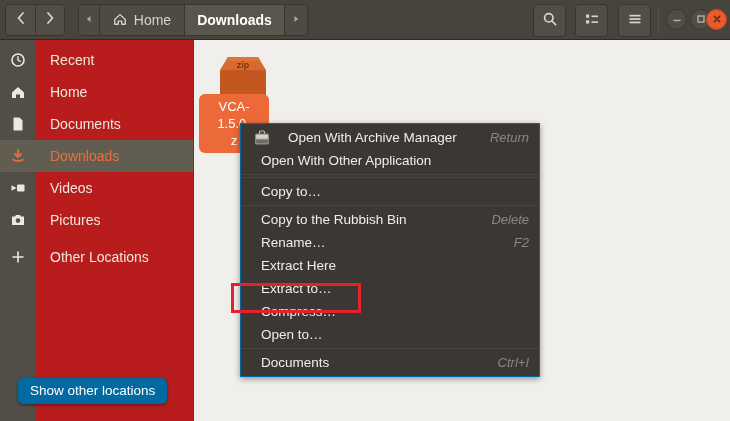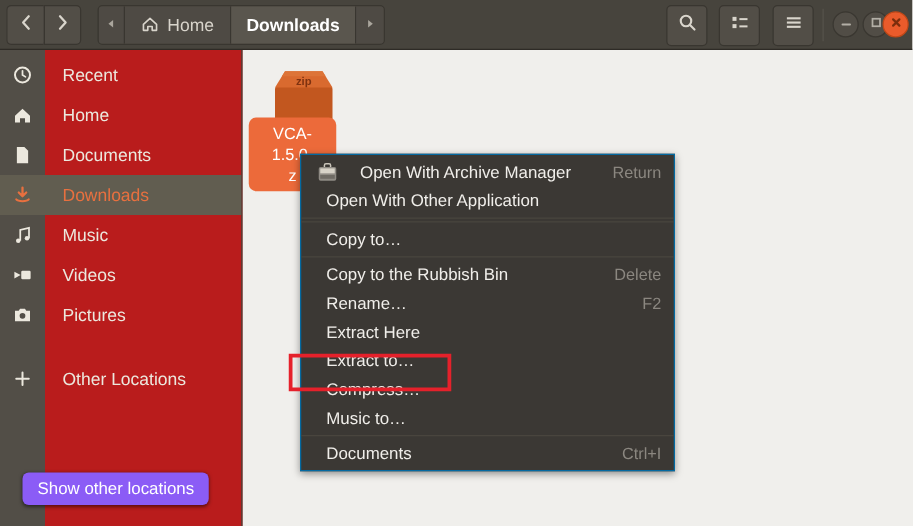--- a/index.html
+++ b/index.html
@@ -33,43 +33,43 @@
 
   
   .sidebar { position:absolute; left:0; top:40px; width:194px; height:381px;
              background:#b91c1c; border-right:1px solid #454239; z-index:2; }
   .icon-strip { position:absolute; left:0; top:0; width:36px; height:100%; background:#524e47; }
   .sb-list { position:absolute; left:0; top:4px; width:100%; }
   .sb-row { height:32px; display:flex; align-items:center; position:relative; color:#ece8de; }
   .sb-row.active { background:#615d50; color:#e8703f; }
   .sb-ic { width:36px; display:flex; align-items:center; justify-content:center; flex:none; }
   .sb-label { margin-left:14px; font-size:14px; white-space:nowrap; }
-  .sb-other { margin-top:19px; }
-
-  
-  .tooltip { position:absolute; left:18px; top:378px; background:#8b5cf6; color:#ffffff;
+  .sb-other { margin-top:5px; }
+
+  
+  .tooltip { position:absolute; left:18px; top:378px; background:#0369a1; color:#ffffff;
              font-size:13.5px; padding:5px 12px 6px; border-radius:5px; z-index:50;
              white-space:nowrap; box-shadow:0 1px 3px rgba(0,0,0,.5); }
 
   
   .file-icon { position:absolute; left:217px; top:56px; z-index:1; }
   .file-label { position:absolute; left:199px; top:94px; width:70px; z-index:1;
                 background:#ec6a3a; border-radius:6px; color:#ffffff; font-size:13px;
                 line-height:17px; text-align:center; padding:4px 2px; }
 
   
   .menu { position:absolute; left:240px; top:87px; width:300px; z-index:10;
           background:#3b3834; border:1px solid #0369a1; padding:2px 0;
           box-shadow:0 2px 6px rgba(0,0,0,.4);margin-top:36px; }
   .mi { height:23px; display:flex; align-items:center; padding:0 10px 0 20px;
         color:#f0eeea; font-size:13.5px; white-space:nowrap; }
   .mi .mic { width:18px; height:18px; margin-right:17px; flex:none; display:flex;
              align-items:center; justify-content:center; }
   .mi.has-icon { padding-left:12px; }
-  .mi .sc { margin-left:auto; color:#8b8780; font-size:13px; }
+  .mi .sc { margin-left:auto; color:#8b8780; font-size:13px;font-style:italic; }
   .msep { height:1px; background:#49453e; margin:2px 0; }
 
   
   .redbox { position:absolute; left:231px; top:283px; width:130px; height:30px;
             border:3px solid #e5212b; z-index:20; }
 </style>
 </head>
 <body>
 
 <div class="toolbar">
@@ -177,30 +177,20 @@
         <span class="sb-label">Documents</span>
       </div>
       <div class="sb-row active">
         <span class="sb-ic">
           <svg width="16" height="16" viewBox="0 0 16 16">
             <path d="M8 2v6.5M5 6l3 3 3-3" fill="none" stroke="currentColor" stroke-width="1.8" stroke-linecap="round" stroke-linejoin="round"></path>
             <path d="M3 11.5c1.5 1.9 8.5 1.9 10 0" fill="none" stroke="currentColor" stroke-width="1.6" stroke-linecap="round"></path>
           </svg>
         </span>
         <span class="sb-label">Downloads</span>
-      </div>
-      <div class="sb-row">
-        <span class="sb-ic">
-          <svg width="16" height="16" viewBox="0 0 16 16">
-            <path d="M6.2 12.5V4l7-1.7v8.2" fill="none" stroke="currentColor" stroke-width="1.4"></path>
-            <circle cx="4.6" cy="12.6" r="1.8" fill="currentColor"></circle>
-            <circle cx="11.6" cy="10.6" r="1.8" fill="currentColor"></circle>
-          </svg>
-        </span>
-        <span class="sb-label">Music</span>
       </div>
       <div class="sb-row">
         <span class="sb-ic">
           <svg width="16" height="16" viewBox="0 0 16 16">
             <path d="M1.5 5.3l5 2.7-5 2.7z" fill="currentColor"></path>
             <rect x="7" y="4.6" width="7.5" height="6.8" rx="1" fill="currentColor"></rect>
           </svg>
         </span>
         <span class="sb-label">Videos</span>
       </div>
@@ -275,21 +265,21 @@
     <div class="mi">
       <span>Extract Here</span>
     </div>
     <div class="mi">
       <span>Extract to…</span>
     </div>
     <div class="mi">
       <span>Compress…</span>
     </div>
     <div class="mi">
-      <span>Music to…</span>
+      <span>Open to…</span>
     </div>
     <div class="msep"></div>
     <div class="mi">
       <span>Documents</span>
       <span class="sc">Ctrl+I</span>
     </div>
   </div>
 
 <div class="redbox"></div>
 

